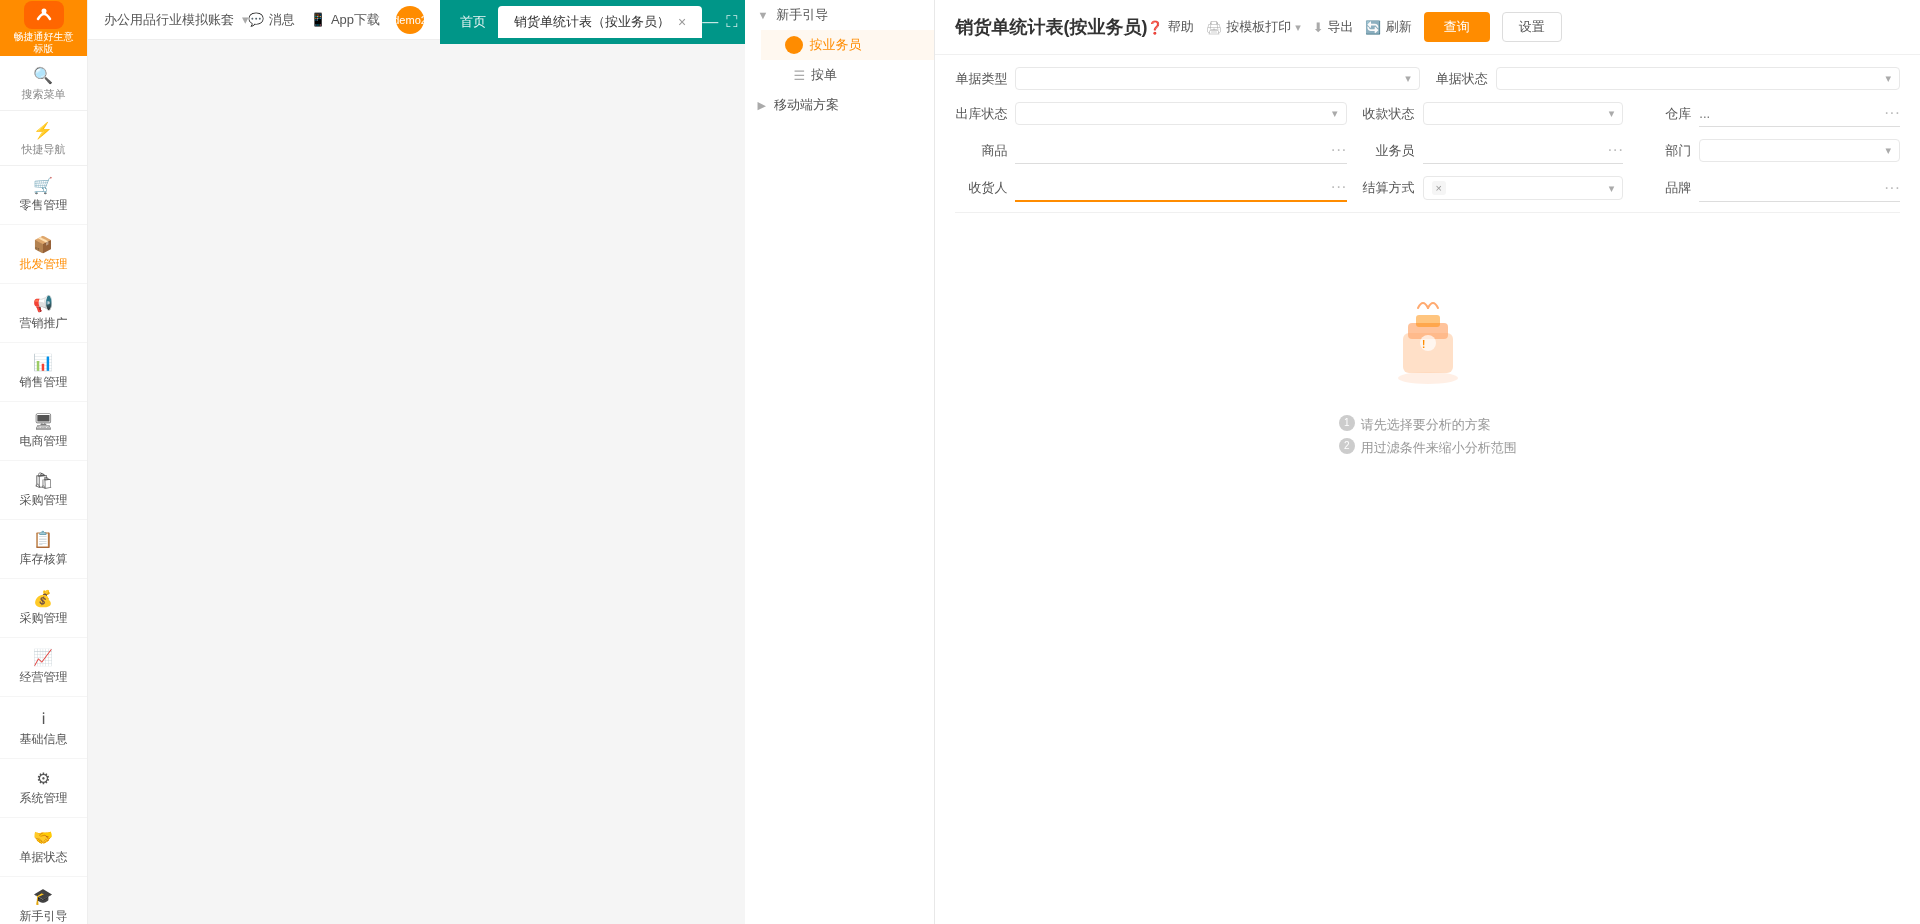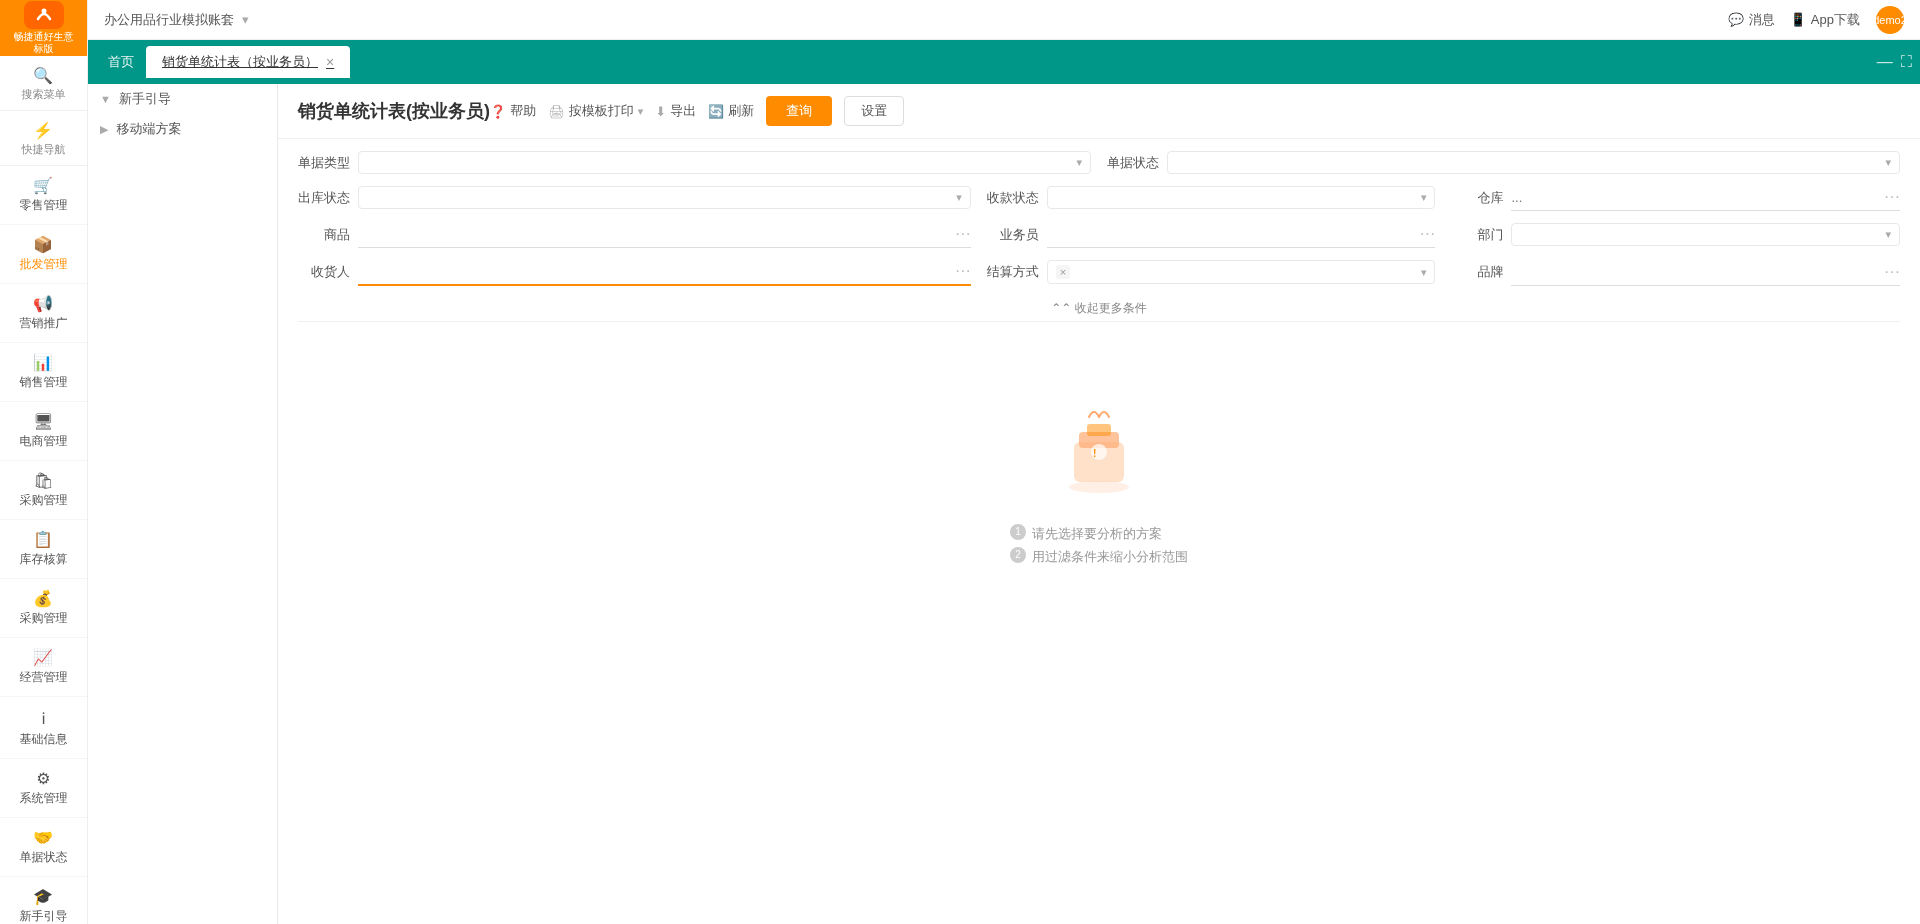--- a/index.html
+++ b/index.html
@@ -12,33 +12,33 @@
     .sidebar-logo-icon svg { width: 28px; height: 28px; }
     .sidebar-logo-text { color: #fff; font-size: 10px; text-align: center; line-height: 1.2; }
     .sidebar-search { width: 100%; padding: 8px 0; display: flex; flex-direction: column; align-items: center; border-bottom: 1px solid #f0f0f0; }
     .sidebar-search span { font-size: 12px; color: #666; margin-top: 2px; }
     .sidebar-nav-item { width: 100%; padding: 10px 0; display: flex; flex-direction: column; align-items: center; cursor: pointer; color: #555; font-size: 12px; border-bottom: 1px solid #f5f5f5; }
     .sidebar-nav-item .nav-icon { font-size: 16px; margin-bottom: 2px; }
     .sidebar-shortcut { width: 100%; padding: 8px 0; display: flex; flex-direction: column; align-items: center; }
     .sidebar-shortcut span { font-size: 12px; color: #666; margin-top: 2px; }
 
     
-    .main-area { flex: 1; display: flex; flex-direction: column; overflow: hidden; }
+    .main-area { flex: 1; display: flex; flex-direction: row; overflow: hidden; }
 
     
     .top-header { height: 40px; background: #fff; border-bottom: 1px solid #eee; display: flex; align-items: center; padding: 0 16px; justify-content: space-between; flex-shrink: 0; }
     .top-header-left { display: flex; align-items: center; gap: 8px; color: #555; font-size: 13px; }
     .top-header-right { display: flex; align-items: center; gap: 16px; color: #555; font-size: 13px; }
     .top-header-right .msg-btn, .top-header-right .app-btn { display: flex; align-items: center; gap: 4px; cursor: pointer; }
     .user-avatar { width: 28px; height: 28px; border-radius: 50%; background: #ff8c00; display: flex; align-items: center; justify-content: center; color: #fff; font-size: 10px; cursor: pointer; overflow: hidden; }
 
     
     .tab-bar { height: 44px; background: #009688; display: flex; align-items: center; padding: 0 8px; flex-shrink: 0; }
     .tab-item { height: 32px; padding: 0 16px; display: flex; align-items: center; gap: 8px; border-radius: 4px 4px 0 0; font-size: 13px; cursor: pointer; color: rgba(255,255,255,0.8); }
-    .tab-item.active { background: #fff; color: #333; text-decoration: underline; }
+    .tab-item.active { background: #fff; color: #333; }
     .tab-item .tab-close { font-size: 14px; color: #999; cursor: pointer; display: flex; align-items: center; }
     .tab-home { color: rgba(255,255,255,0.9); padding: 0 12px; cursor: pointer; font-size: 13px; }
     .tab-actions { margin-left: auto; display: flex; align-items: center; gap: 8px; }
     .tab-action-btn { color: rgba(255,255,255,0.8); cursor: pointer; font-size: 16px; display: flex; align-items: center; }
 
     
     .content-area { flex: 1; display: flex; overflow: hidden; background: #f0f2f5; }
 
     
     .left-panel { width: 190px; background: #fff; border-right: 1px solid #e8e8e8; flex-shrink: 0; overflow-y: auto; }
@@ -207,20 +207,30 @@
   </div>
 
   <div class="content-area">
 
     <div class="left-panel">
 
       <div class="tree-item">
         <span class="chevron">▼</span>
         <span>新手引导</span>
       </div>
+      <div class="tree-group">
+        <div class="sub-item active">
+          <span class="dot"></span>
+          <span>按业务员</span>
+        </div>
+        <div class="sub-item2">
+          <span style="color:#aaa;font-size:13px;">☰</span>
+          <span>按单</span>
+        </div>
+      </div>
 
       <div class="tree-item">
         <span class="chevron">▶</span>
         <span>移动端方案</span>
       </div>
     </div>
 
     <div class="right-content">
 
       <div class="page-header">
@@ -346,26 +356,20 @@
 
           <div class="filter-item" style="flex:1;">
             <span class="filter-label">品牌</span>
             <div class="filter-input-wrap" style="flex:1;">
               <input class="filter-input" placeholder="" style="">
               <span class="filter-dots">···</span>
             </div>
           </div>
         </div>
 
-        <div class="collapse-row">
-          <button class="collapse-btn">
-            <span>⌃⌃ </span>
-            <span>收起更多条件</span>
-          </button>
-        </div>
       </div>
 
       <div class="divider"></div>
 
       <div class="empty-state">
         <div class="empty-icon">
           <svg width="100" height="100" viewBox="0 0 100 100">
             <ellipse cx="50" cy="85" rx="30" ry="6" fill="#ffe0cc" opacity="0.5"></ellipse>
             <rect x="25" y="40" width="50" height="40" rx="6" fill="#ffcba4" opacity="0.6"></rect>
             <rect x="30" y="30" width="40" height="16" rx="4" fill="#ffaa70" opacity="0.7"></rect>

